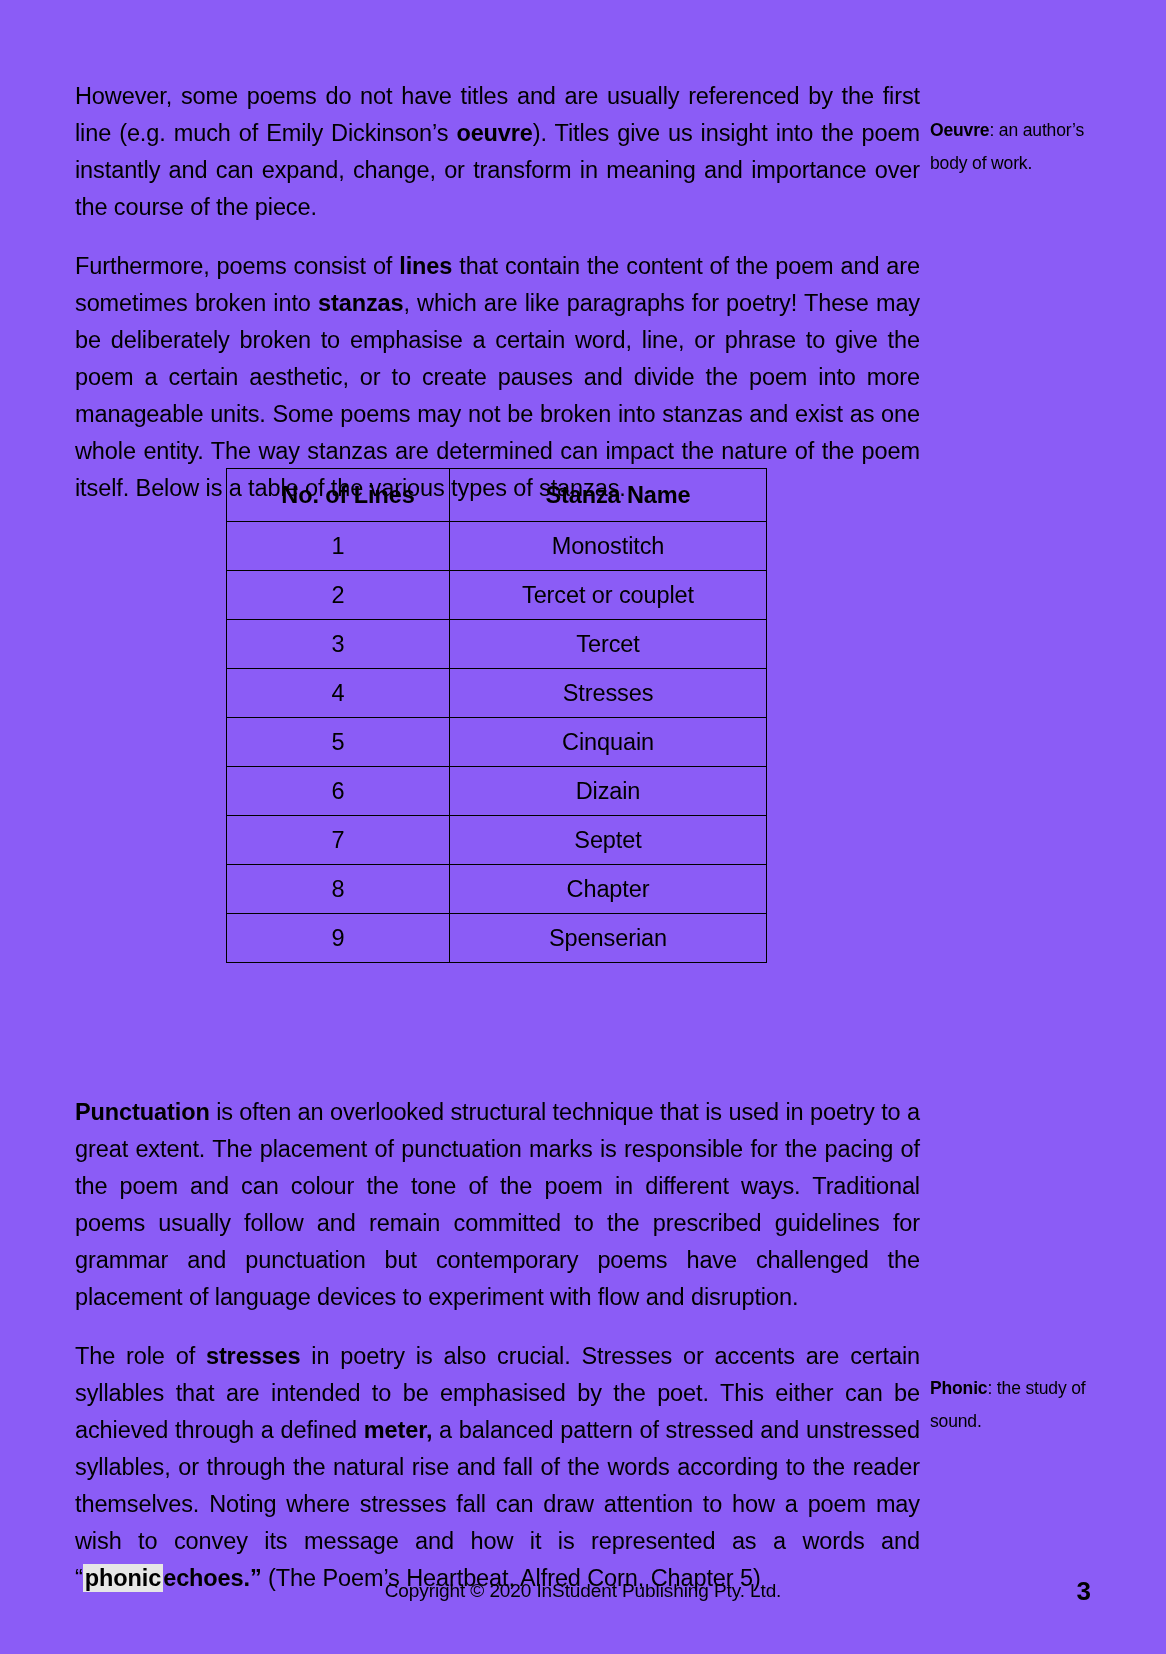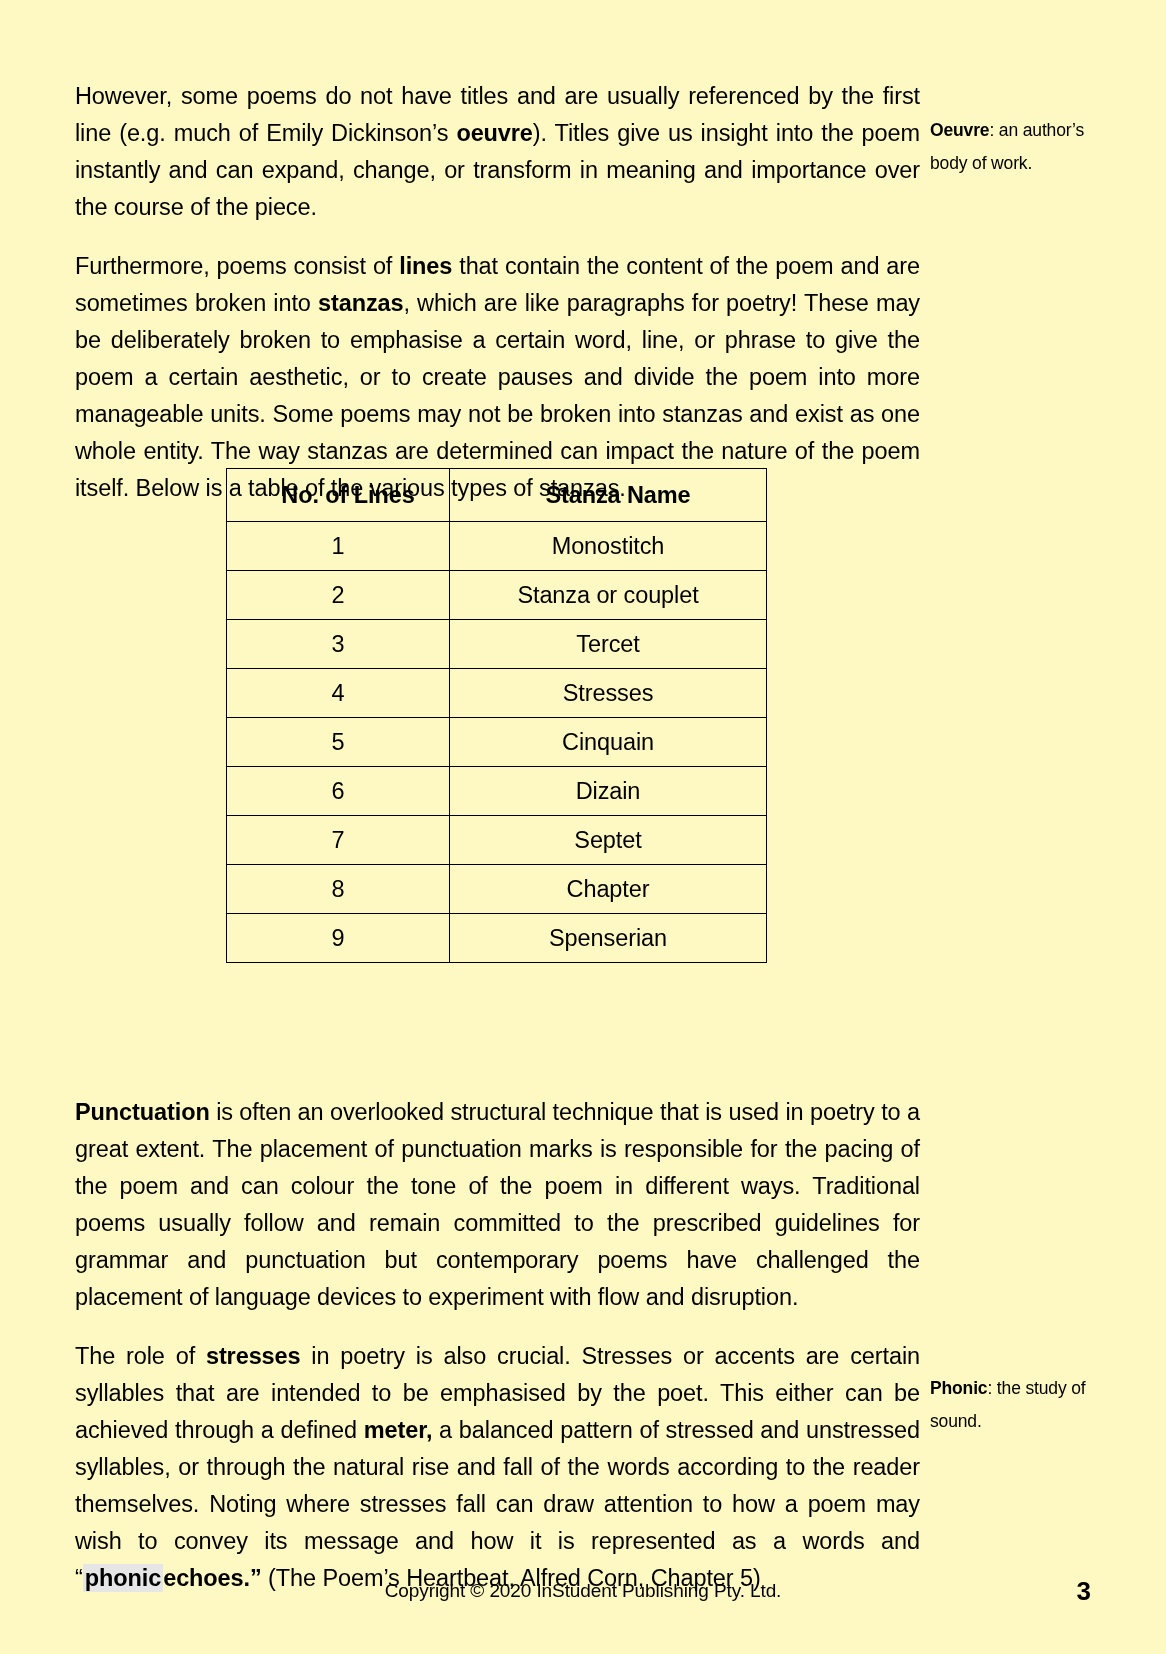--- a/index.html
+++ b/index.html
@@ -9,21 +9,21 @@
   }
   body {
     font-family: "Liberation Sans", sans-serif;
     color: #000000;
   }
   .page {
     position: relative;
     width: 1166px;
     height: 1654px;
     margin: 0 auto;
-    background: #fef9c3;
+    background: #8b5cf6;
     box-sizing: border-box;
     overflow: hidden;
   }
 
   
   .content {
     position: absolute;
     left: 75px;
     top: 78px;
     width: 845px;
@@ -148,21 +148,21 @@
           <th>Stanza Name</th>
         </tr>
       </thead>
       <tbody>
         <tr>
             <td>1</td>
             <td>Monostitch</td>
           </tr>
         <tr>
             <td>2</td>
-            <td>Stanza or couplet</td>
+            <td>Tercet or couplet</td>
           </tr>
         <tr>
             <td>3</td>
             <td>Tercet</td>
           </tr>
         <tr>
             <td>4</td>
             <td>Stresses</td>
           </tr>
         <tr>

